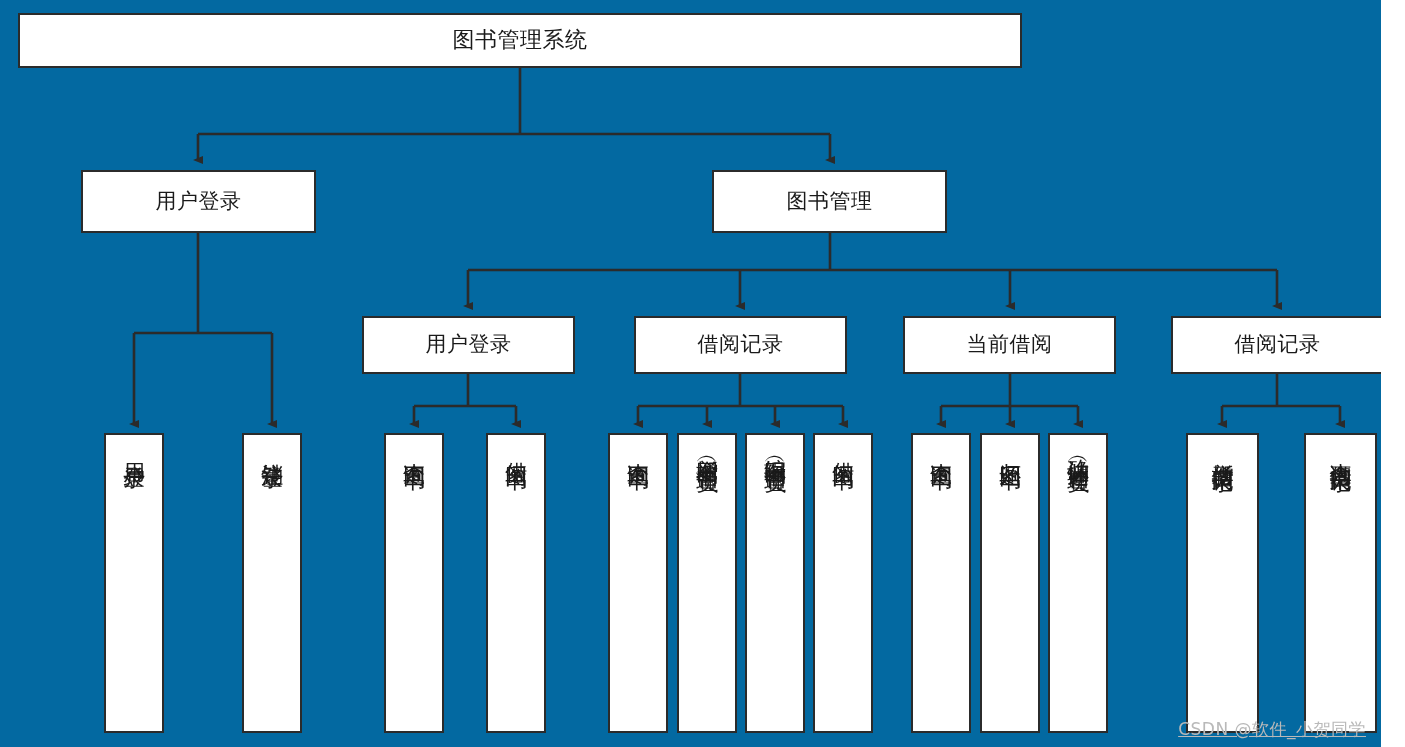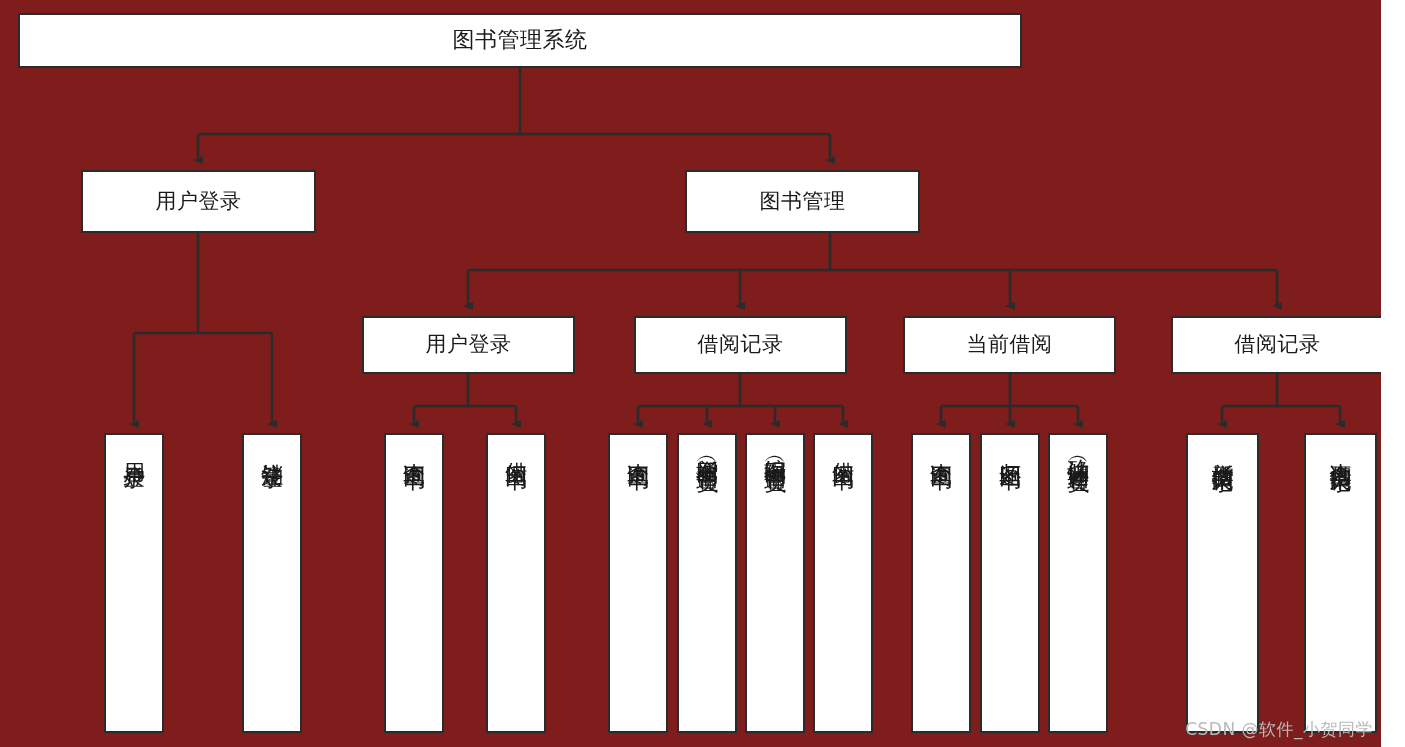--- a/index.html
+++ b/index.html
@@ -4,21 +4,21 @@
 <style>
   html, body {
     margin: 0;
     padding: 0;
     background: #ffffff;
   }
   #canvas {
     position: relative;
     width: 1381px;
     height: 747px;
-    background: #7f1d1d;
+    background: #0369a1;
     font-family: "DejaVu Sans", "Liberation Sans", sans-serif;
     overflow: hidden;
   }
   svg.edges {
     position: absolute;
     left: 0;
     top: 0;
     width: 1405px;
     height: 747px;
     pointer-events: none;
@@ -54,26 +54,27 @@
     text-orientation: upright;
     font-size: 22px;
     letter-spacing: 2px;
   }
   .node.vert.pad-more {
     padding-top: 6px;
   }
   #root-node .label { font-size: 22px; }
   .watermark {
     position: absolute;
-    right: 8px;
+    right: 15px;
     bottom: 6px;
     font-size: 17px;
     color: #b9b9b9;
     white-space: nowrap;
     letter-spacing: 0.5px;
+    text-decoration: underline;
   }
 </style>
 </head>
 <body>
 
 <div id="canvas">
 
   <svg class="edges" viewBox="0 0 1405 747">
     <defs>
       <marker id="arrow" markerWidth="10" markerHeight="10" refX="5" refY="5" orient="auto" markerUnits="userSpaceOnUse">
@@ -124,21 +125,21 @@
     </g>
   </svg>
 
   <div class="node horiz" id="root-node" style="left:18px; top:13px; width:1004px; height:55px;">
     <span class="label">图书管理系统</span>
   </div>
 
   <div class="node horiz" style="left:81px; top:170px; width:235px; height:63px;">
     <span class="label">用户登录</span>
   </div>
-  <div class="node horiz" style="left:685px; top:170px; width:235px; height:63px;">
+  <div class="node horiz" style="left:712px; top:170px; width:235px; height:63px;">
     <span class="label">图书管理</span>
   </div>
 
   <div class="node horiz" style="left:362px; top:316px; width:213px; height:58px;">
     <span class="label">用户登录</span>
   </div>
   <div class="node horiz" style="left:634px; top:316px; width:213px; height:58px;">
     <span class="label">借阅记录</span>
   </div>
   <div class="node horiz" style="left:1171px; top:316px; width:213px; height:58px;">

